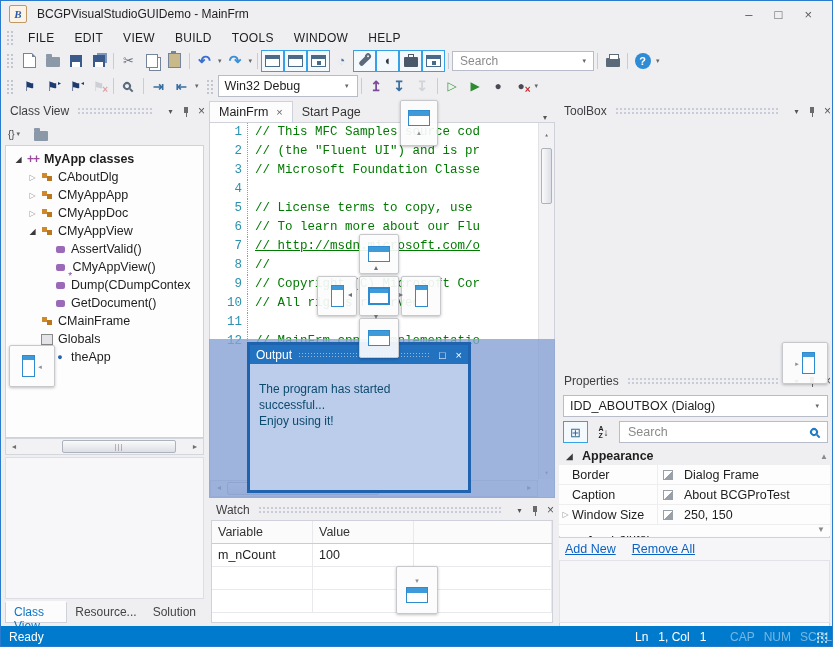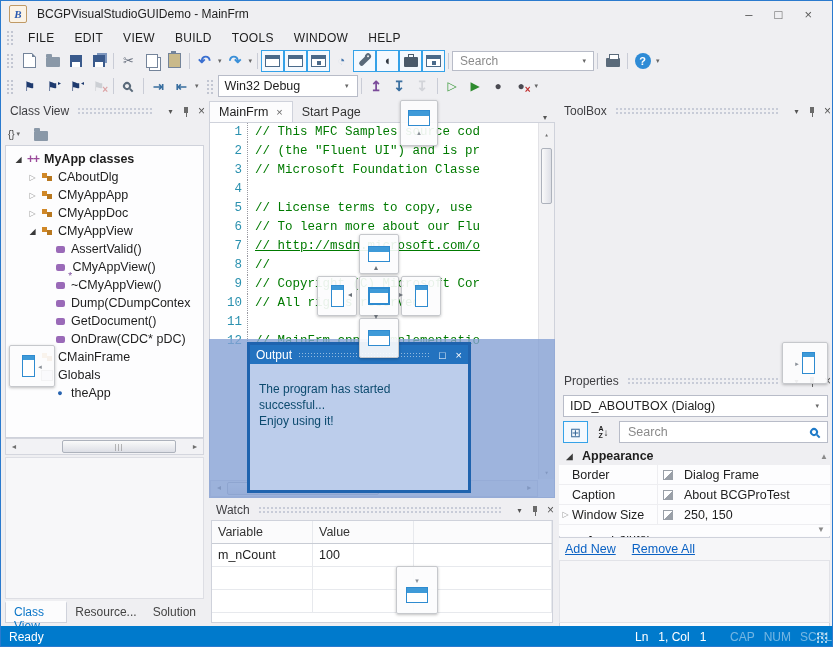--- a/index.html
+++ b/index.html
@@ -419,39 +419,27 @@
       <span class="tic">
           <span class="shape-method"></span>
         </span>
         <span class="mstar">⁎</span>
       <span>CMyAppView()</span>
     </div>
     <div class="ti d2">
       <span class="tic">
           <span class="shape-method"></span>
         </span>
-      <span>~CMyAppView()</span>
+      <span>Dump(CDumpContex</span>
     </div>
     <div class="ti d2">
       <span class="tic">
           <span class="shape-method"></span>
         </span>
-      <span>Dump(CDumpContex</span>
-    </div>
-    <div class="ti d2">
-      <span class="tic">
-          <span class="shape-method"></span>
-        </span>
       <span>GetDocument()</span>
-    </div>
-    <div class="ti d2">
-      <span class="tic">
-          <span class="shape-method"></span>
-        </span>
-      <span>OnDraw(CDC* pDC)</span>
     </div>
     <div class="ti d1">
       <span class="tw"></span>
       <span class="tic">
           <span class="shape-class"></span>
         </span>
       <span>CMainFrame</span>
     </div>
     <div class="ti d1">
       <span class="tw"></span>

